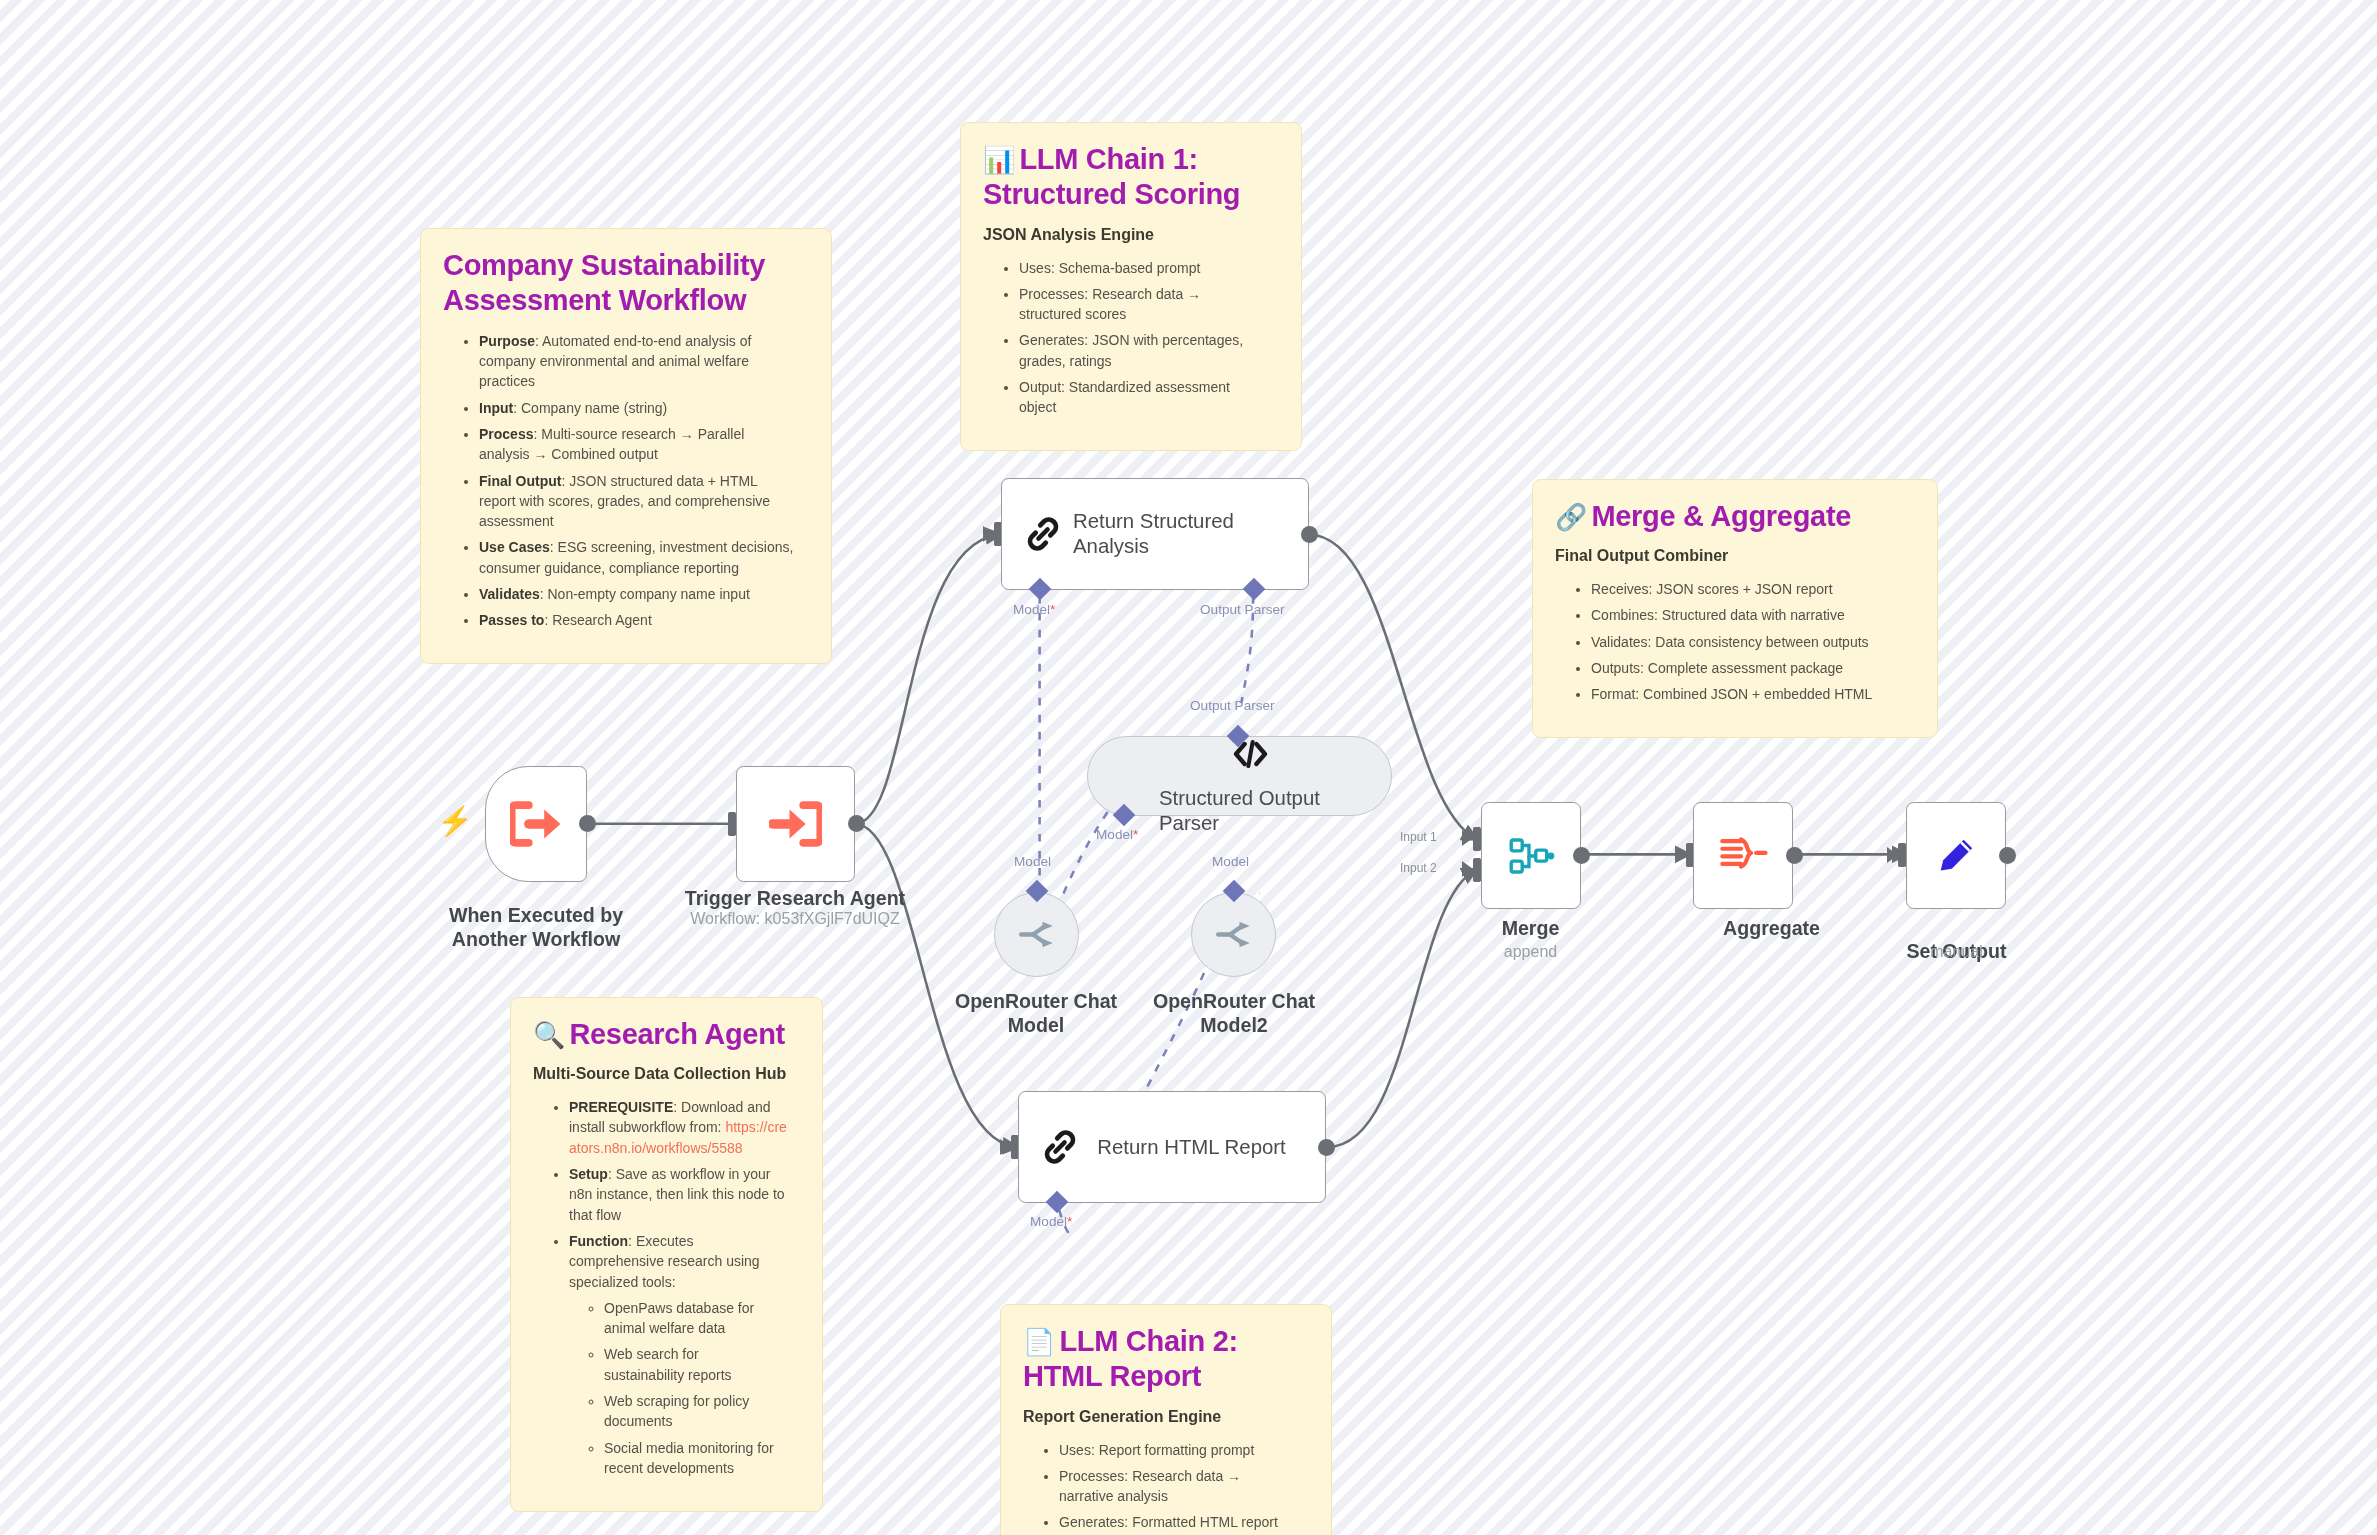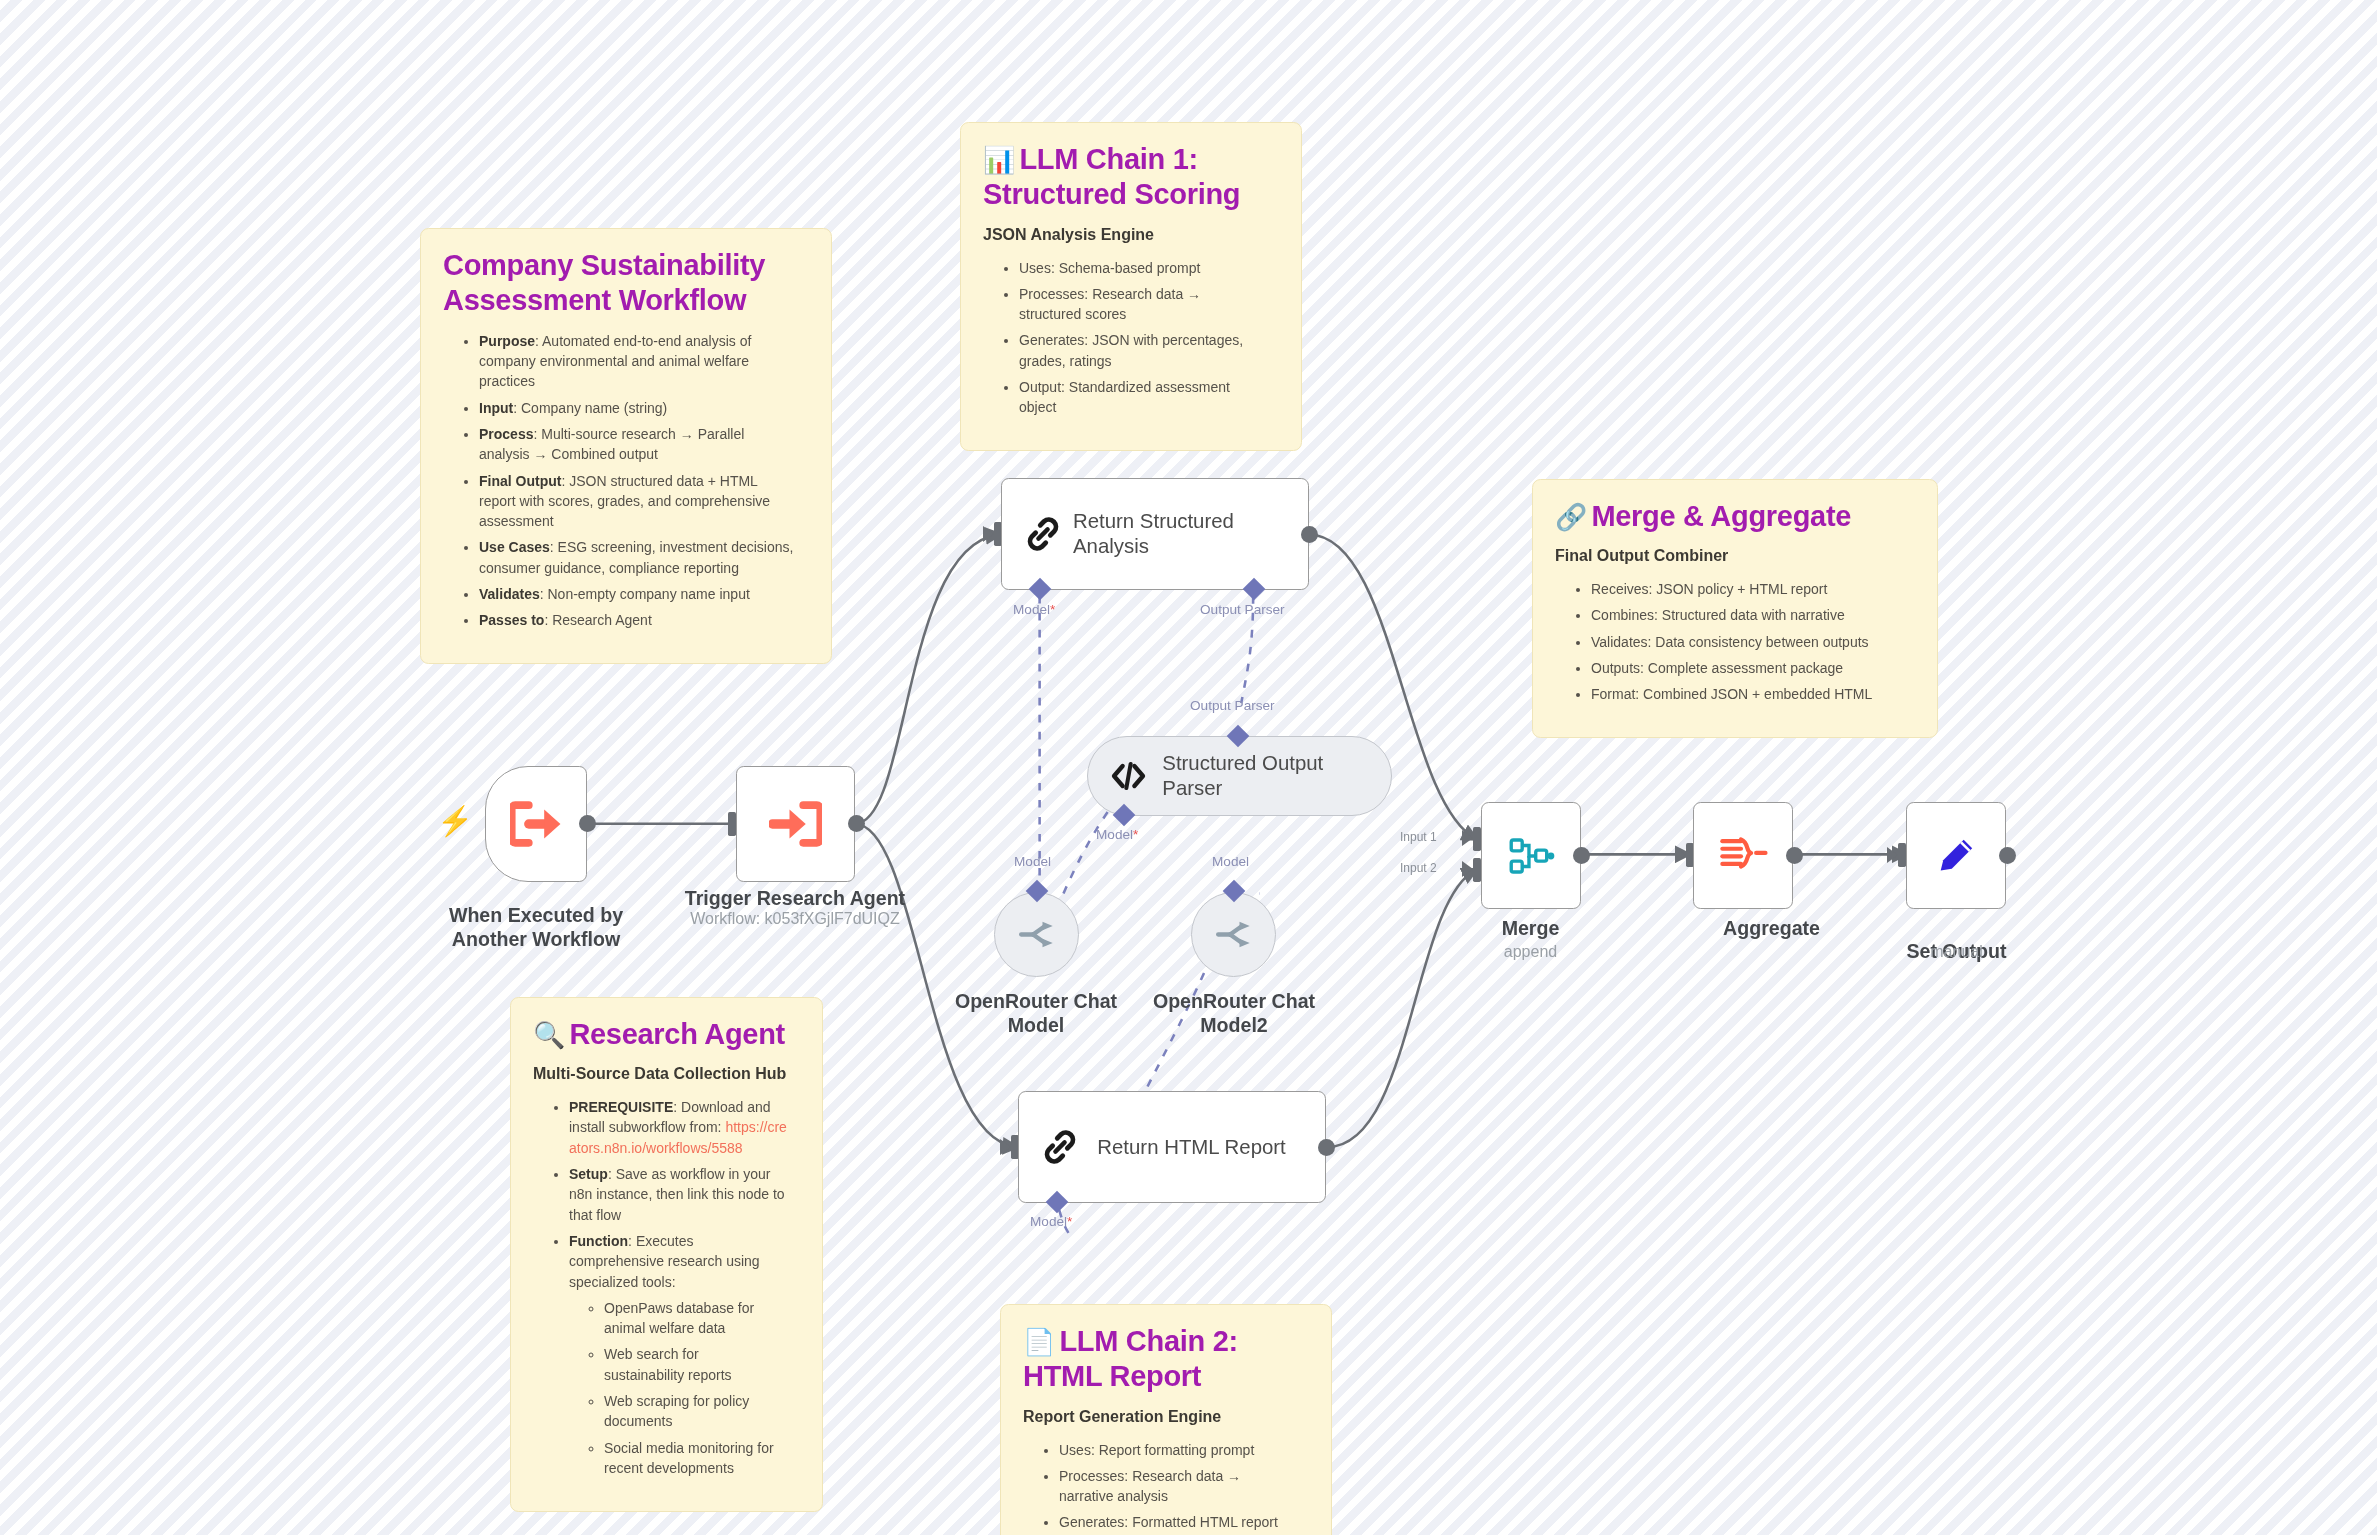--- a/index.html
+++ b/index.html
@@ -76,20 +76,21 @@
   .node.circle {
     border-radius: 50%;
     background: #eceef2;
     border: 1.7px solid #c3c6cc;
     justify-content: center;
   }
   .node.pill {
     border-radius: 43px;
     background: #eceef2;
     border: 1.7px solid #c3c6cc;
+    flex-direction: column;
   }
   .node .nicon {
     display:flex; align-items:center; justify-content:center;
     flex: 0 0 auto;
   }
   .node .nlabel-inner {
     font-size: 20.4px;
     line-height: 1.22;
     color: #4b4b4b;
     font-weight: 400;
@@ -206,21 +207,21 @@
       <li>Processes: Research data → structured scores</li>
       <li>Generates: JSON with percentages, grades, ratings</li>
       <li>Output: Standardized assessment object</li>
     </ul>
   </div>
 
   <div class="sticky" style="left:1532px; top:479px; width:406px;">
     <h1><span class="emo">🔗</span><span>Merge &amp; Aggregate</span></h1>
     <h2>Final Output Combiner</h2>
     <ul>
-      <li>Receives: JSON policy + HTML report</li>
+      <li>Receives: JSON scores + JSON report</li>
       <li>Combines: Structured data with narrative</li>
       <li>Validates: Data consistency between outputs</li>
       <li>Outputs: Complete assessment package</li>
       <li>Format: Combined JSON + embedded HTML</li>
     </ul>
   </div>
 
   <div class="sticky" style="left:510px; top:997px; width:313px;">
     <h1><span class="emo">🔍</span><span>Research Agent</span></h1>
     <h2>Multi-Source Data Collection Hub</h2>

